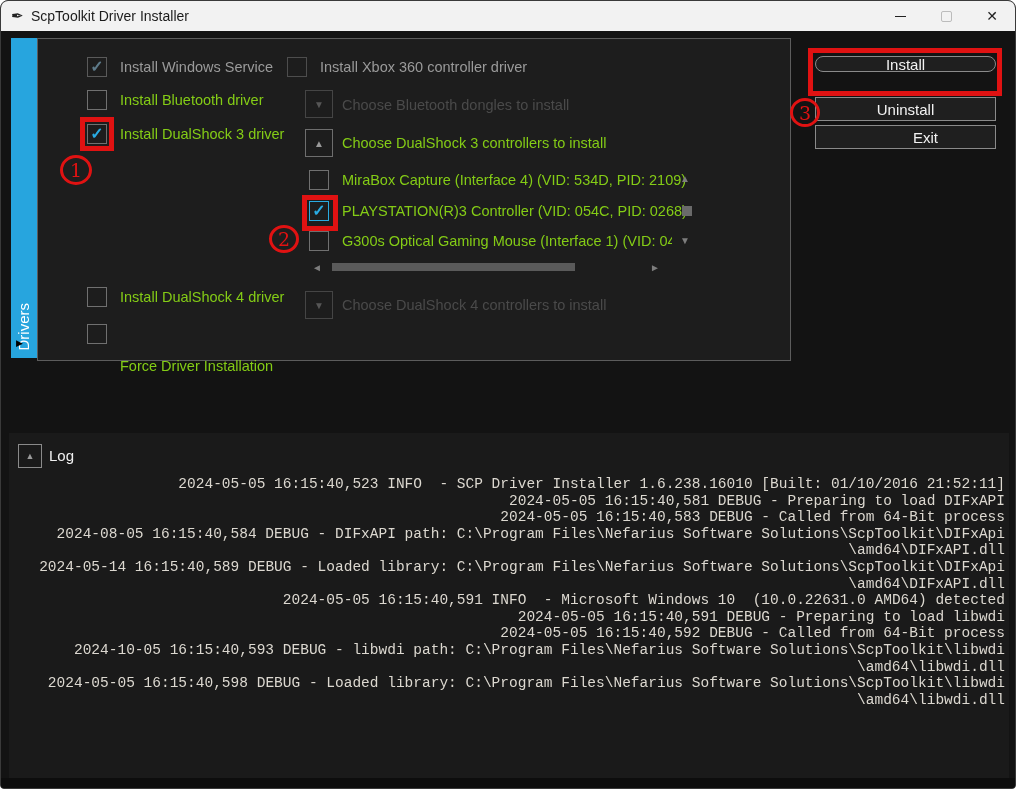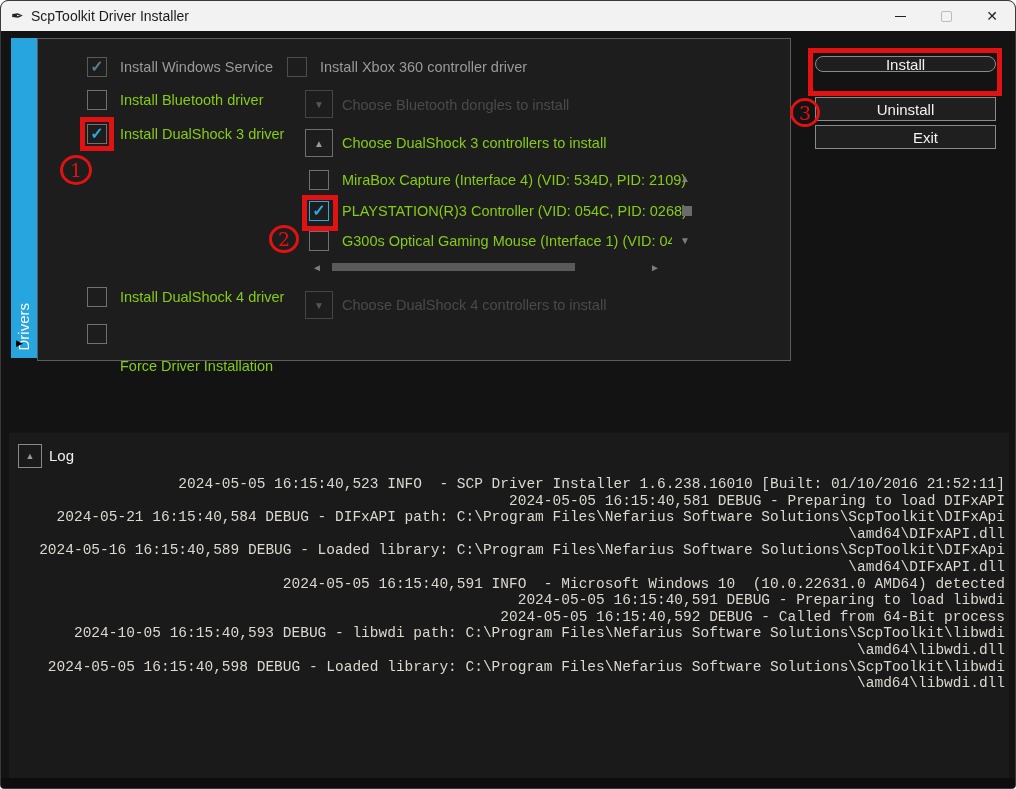--- a/index.html
+++ b/index.html
@@ -172,23 +172,24 @@
 
 
   <div id="log-panel">
     <div id="log-expander">
       <span>▲</span>
     </div>
     <span id="log-label">Log</span>
     <div id="log-lines">
       <div>2024-05-05 16:15:40,523 INFO  - SCP Driver Installer 1.6.238.16010 [Built: 01/10/2016 21:52:11]</div>
       <div>2024-05-05 16:15:40,581 DEBUG - Preparing to load DIFxAPI</div>
-      <div>2024-05-21 16:15:40,584 DEBUG - DIFxAPI path: C:\Program Files\Nefarius Software Solutions\ScpToolkit\DIFxApi</div>
+      <div>2024-05-05 16:15:40,583 DEBUG - Called from 64-Bit process</div>
+      <div>2024-08-05 16:15:40,584 DEBUG - DIFxAPI path: C:\Program Files\Nefarius Software Solutions\ScpToolkit\DIFxApi</div>
       <div>\amd64\DIFxAPI.dll</div>
-      <div>2024-05-16 16:15:40,589 DEBUG - Loaded library: C:\Program Files\Nefarius Software Solutions\ScpToolkit\DIFxApi</div>
+      <div>2024-05-14 16:15:40,589 DEBUG - Loaded library: C:\Program Files\Nefarius Software Solutions\ScpToolkit\DIFxApi</div>
       <div>\amd64\DIFxAPI.dll</div>
       <div>2024-05-05 16:15:40,591 INFO  - Microsoft Windows 10  (10.0.22631.0 AMD64) detected</div>
       <div>2024-05-05 16:15:40,591 DEBUG - Preparing to load libwdi</div>
       <div>2024-05-05 16:15:40,592 DEBUG - Called from 64-Bit process</div>
       <div>2024-10-05 16:15:40,593 DEBUG - libwdi path: C:\Program Files\Nefarius Software Solutions\ScpToolkit\libwdi</div>
       <div>\amd64\libwdi.dll</div>
       <div>2024-05-05 16:15:40,598 DEBUG - Loaded library: C:\Program Files\Nefarius Software Solutions\ScpToolkit\libwdi</div>
       <div>\amd64\libwdi.dll</div>
     </div>
   </div>

